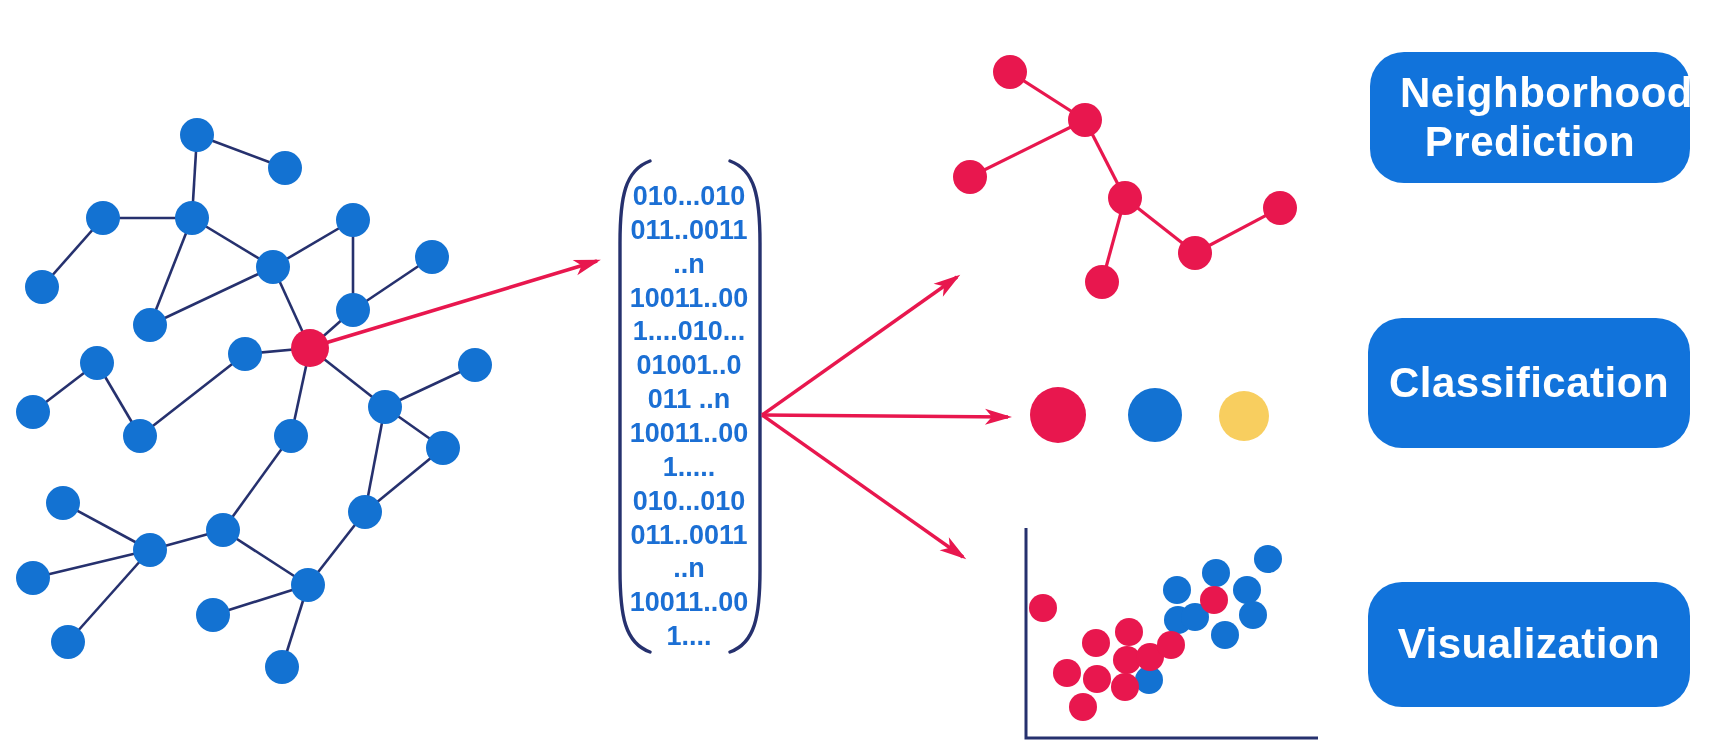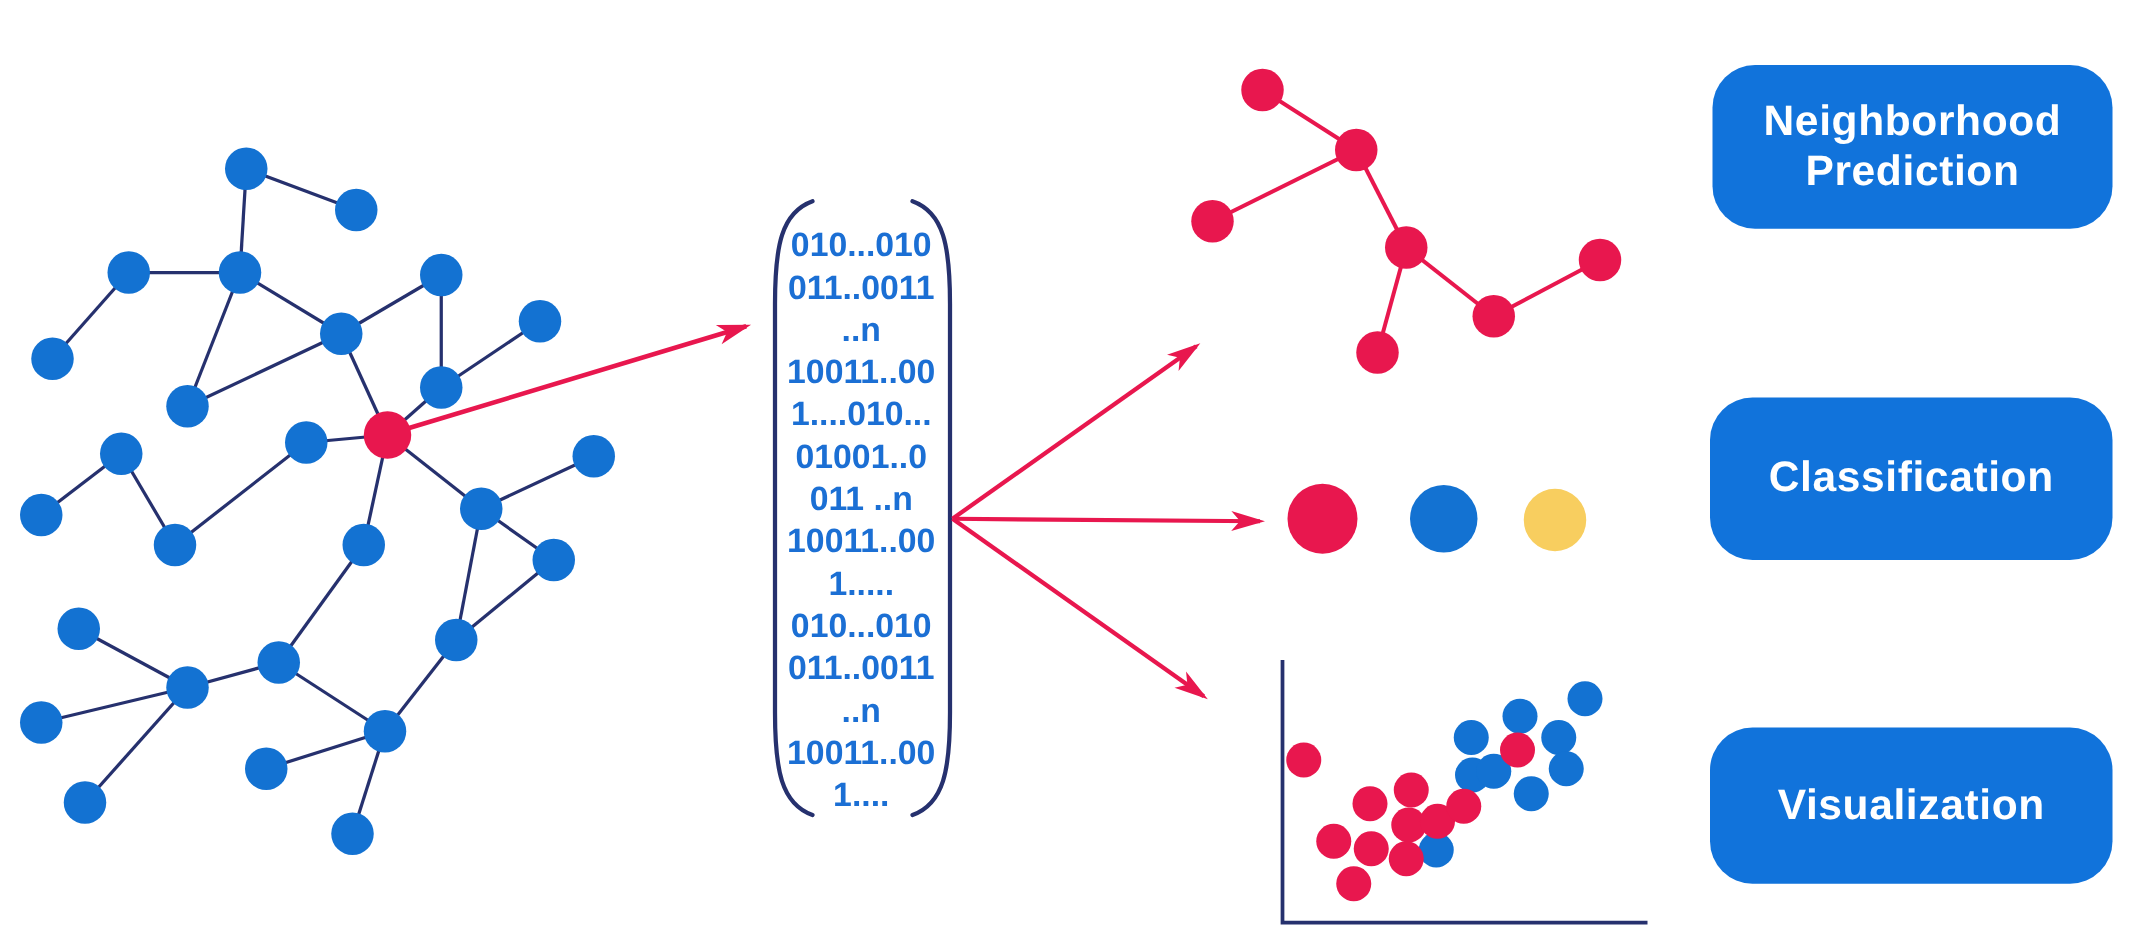--- a/index.html
+++ b/index.html
@@ -1,20 +1,20 @@
 <!DOCTYPE html>
 <html><head>
 <meta charset="utf-8">
 <style>
   html,body{margin:0;padding:0;background:#ffffff;}
   #stage{position:relative;width:1720px;height:749px;background:#ffffff;overflow:hidden;
          font-family:"Liberation Sans",sans-serif;}
   #diagram{position:absolute;left:0;top:0;}
   .label-box{position:absolute;display:flex;align-items:center;justify-content:center;
-             text-align:center;color:#fff;font-weight:bold;font-size:34px;line-height:1.16;
+             text-align:center;color:#fff;font-weight:bold;font-size:42px;line-height:1.16;
              border-radius:34px;font-family:"Liberation Sans",sans-serif;letter-spacing:.5px;}
   .vec-text{font-family:"Liberation Sans",sans-serif;font-weight:bold;}
 </style>
 </head>
 <body>
 
 <div id="stage">
   <svg id="diagram" width="1720" height="749" viewBox="0 0 1720 749" xmlns="http://www.w3.org/2000/svg">
       <defs>
         <marker id="ah" markerUnits="userSpaceOnUse" markerWidth="32" markerHeight="22" refX="24" refY="9" orient="auto">

